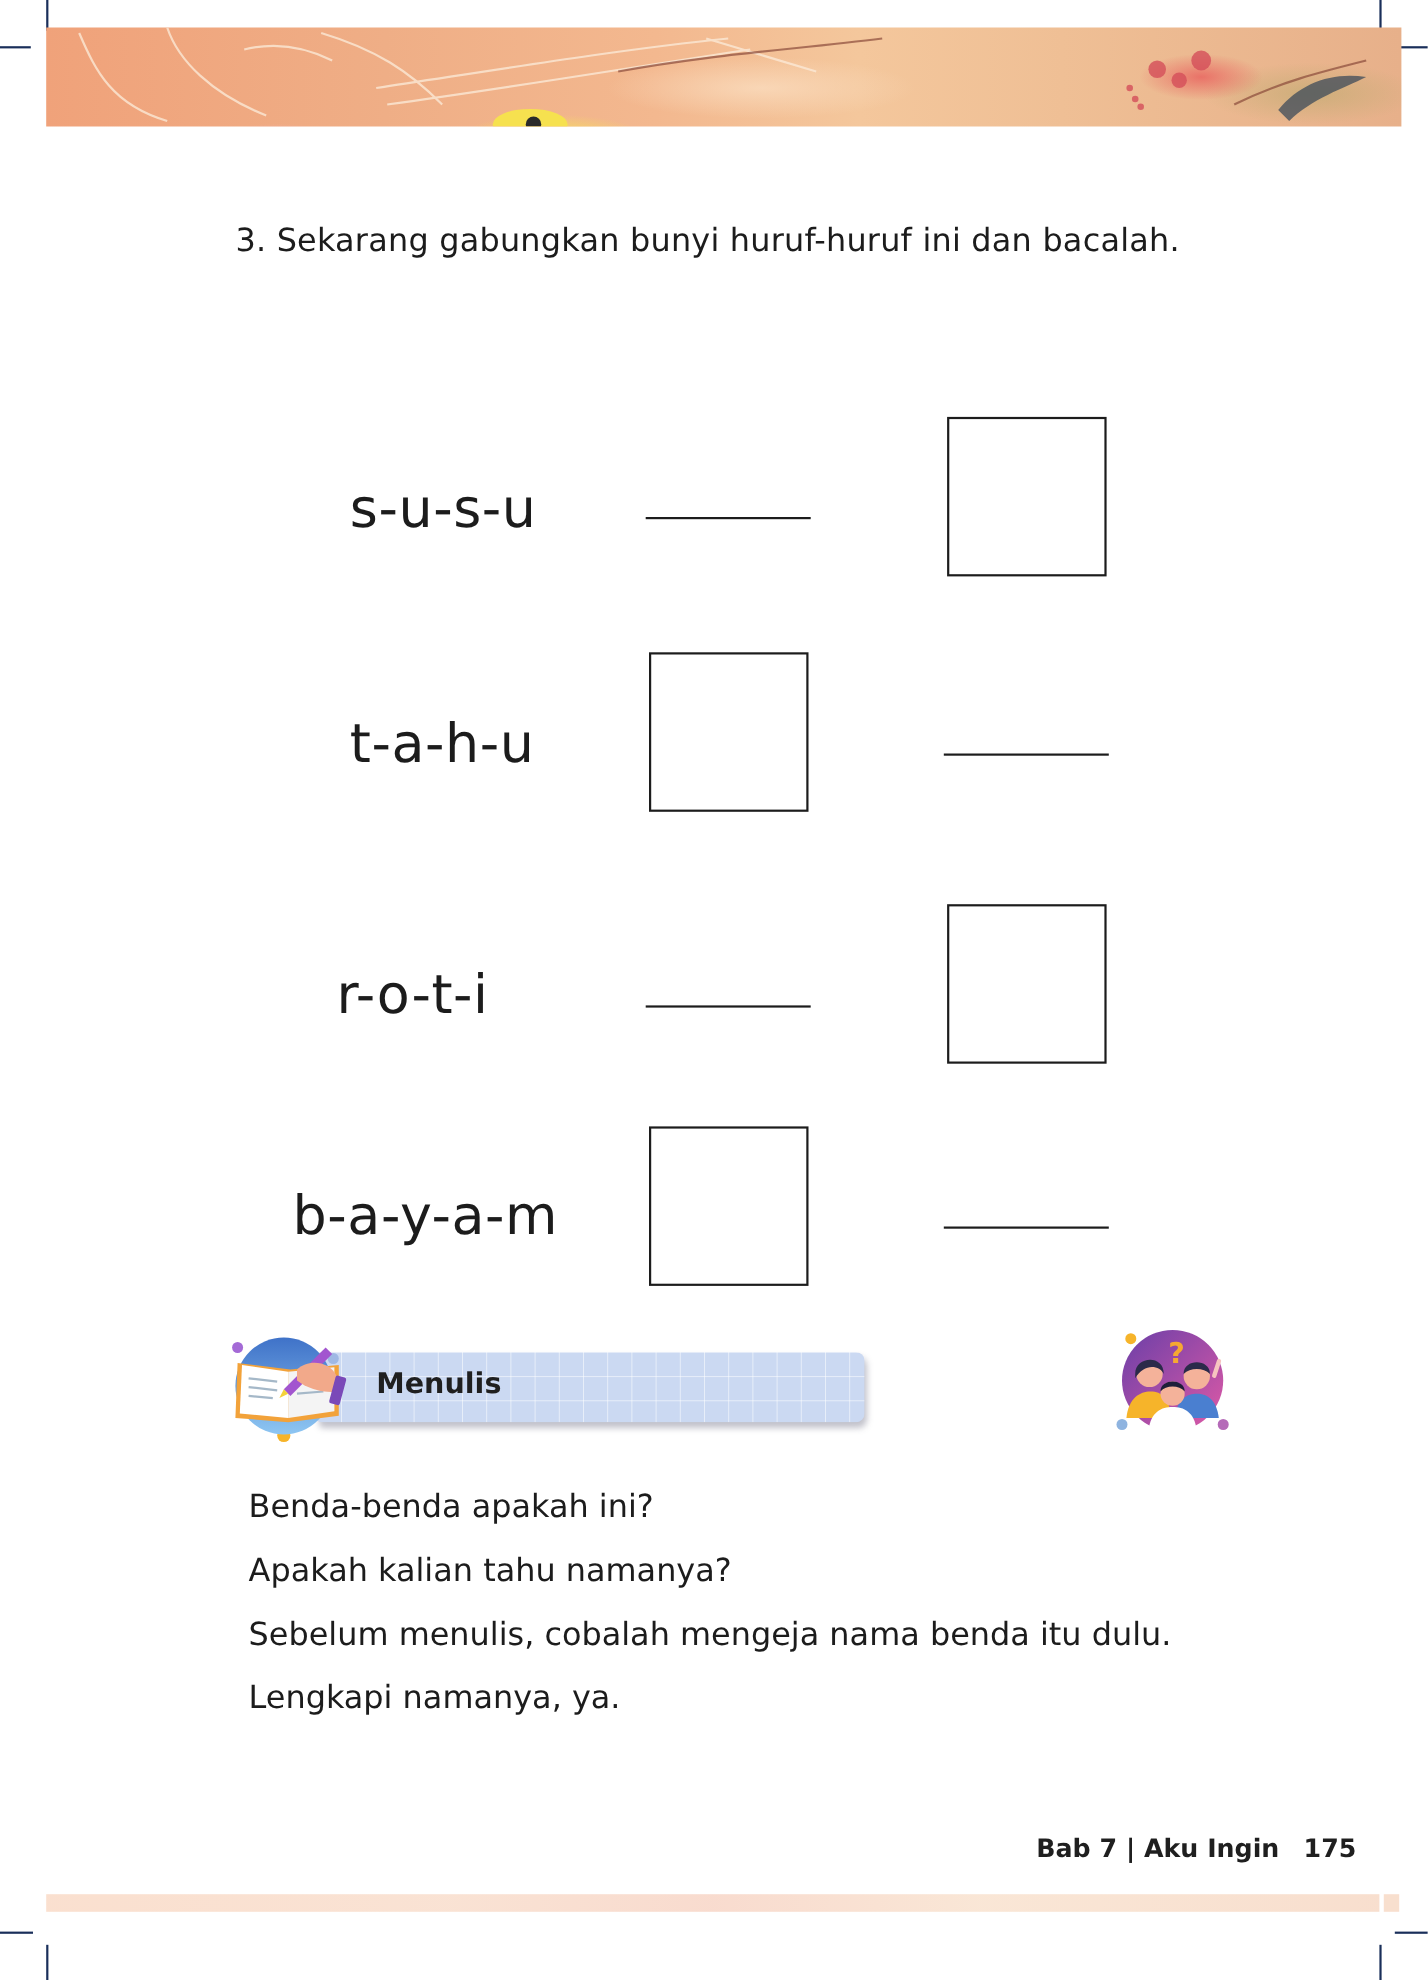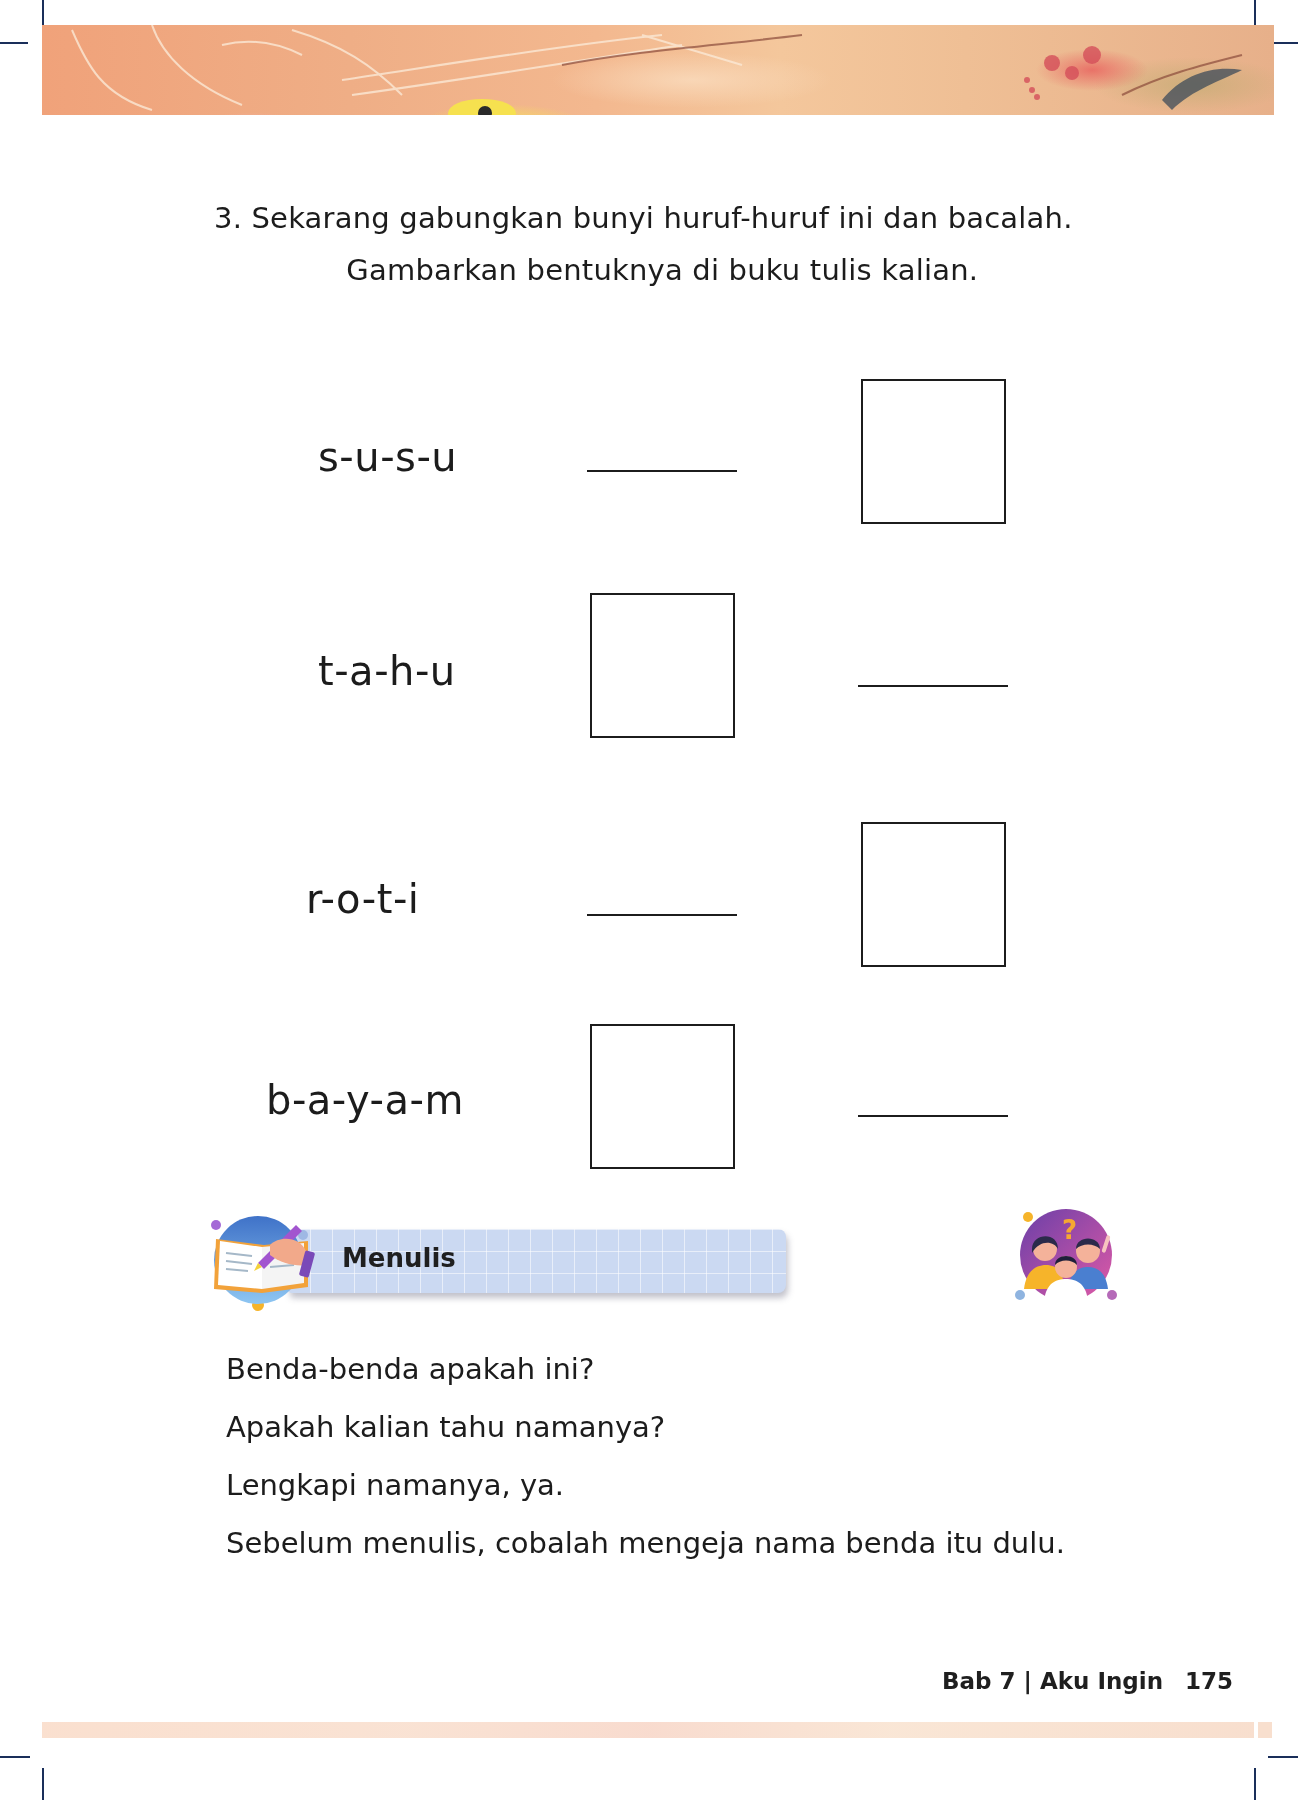--- a/index.html
+++ b/index.html
@@ -24,21 +24,21 @@
   .banner-bottom { position:absolute; left:42px; top:1722px; width:1212px; height:16px; opacity:.55;
     background: linear-gradient(90deg, #f6c6a8 0%, #f5cbb0 30%, #f3bea7 50%, #f5d2b4 70%, #f2c4a6 100%); }
   .banner-bottom-stub { position:absolute; left:1258px; top:1722px; width:14px; height:16px; opacity:.55; background:#f2c4a6; }
 
   
   .instruction { position:absolute; left:214px; top:192px; font-size:29px; line-height:52px; letter-spacing:0.2px; }
   .instruction .line { display:block; white-space:nowrap;text-align:center; }
   .instruction .indent { padding-left:38px; }
 
   
-  .word { position:absolute; font-size:40px; letter-spacing:0.5px; white-space:nowrap; }
+  .word { position:absolute; font-size:49px; letter-spacing:0.5px; white-space:nowrap; }
   .blank-line { position:absolute; height:0; border-top:2.5px solid #1c1c1c; width:150px; }
   .picture-box { position:absolute; width:145px; height:145px; border:2px solid #1c1c1c; background:#fff; box-sizing:border-box; }
 
   
   .section-header { position:absolute; left:208px; top:1205px; width:580px; height:110px;text-align:right; }
   .ribbon { position:absolute; left:80px; top:24px; width:498px; height:64px; border-radius:4px 8px 8px 4px;
     background-color:#cbd9f2;
     background-image:
       linear-gradient(rgba(255,255,255,.55) 1px, transparent 1px),
       linear-gradient(90deg, rgba(255,255,255,.55) 1px, transparent 1px);
@@ -97,21 +97,20 @@
     </g>
     <g fill="#f6e14f">
       <ellipse cx="440" cy="88" rx="34" ry="14"></ellipse>
     </g>
     <circle cx="443" cy="88" r="7" fill="#2a2a2a"></circle>
   </svg>
 </div>
 
 <div class="instruction">
   <span class="line">3. Sekarang gabungkan bunyi huruf-huruf ini dan bacalah.</span>
-  <span class="line indent">Gambarkan bentuknya di buku tulis kalian.</span>
 </div>
 
 <div class="word" style="left:318px; top:434px;">s-u-s-u</div>
 <div class="blank-line" style="left:587px; top:470px;"></div>
 <div class="picture-box" style="left:861px; top:379px;"></div>
 
 <div class="word" style="left:318px; top:648px;">t-a-h-u</div>
 <div class="picture-box" style="left:590px; top:593px;"></div>
 <div class="blank-line" style="left:858px; top:685px;"></div>
 
@@ -173,22 +172,22 @@
   <circle cx="78" cy="46" r="12" fill="#f4b29a"></circle>
   <path d="M66 44 C 66 30, 90 30, 90 44 C 84 38, 72 38, 66 44 Z" fill="#2b2a4a"></path>
   <path d="M34 96 C 36 78, 46 74, 56 74 C 66 74, 76 78, 78 96 Z" fill="#ffffff"></path>
   <circle cx="56" cy="62" r="11" fill="#f4b29a"></circle>
   <path d="M45 60 C 45 48, 67 48, 67 60 C 62 54, 50 54, 45 60 Z" fill="#1f1f3a"></path>
 </svg>
 
 <div class="body-text">
   <span class="line">Benda-benda apakah ini?</span>
   <span class="line">Apakah kalian tahu namanya?</span>
+  <span class="line">Sebelum menulis, cobalah mengeja nama benda itu dulu.</span>
   <span class="line">Lengkapi namanya, ya.</span>
-  <span class="line">Sebelum menulis, cobalah mengeja nama benda itu dulu.</span>
 </div>
 
 <div class="footer">
   <span>Bab 7 | Aku Ingin</span><span class="page-num">175</span>
 </div>
 
 <div class="banner-bottom"></div>
 <div class="banner-bottom-stub"></div>
 
 </body></html>

